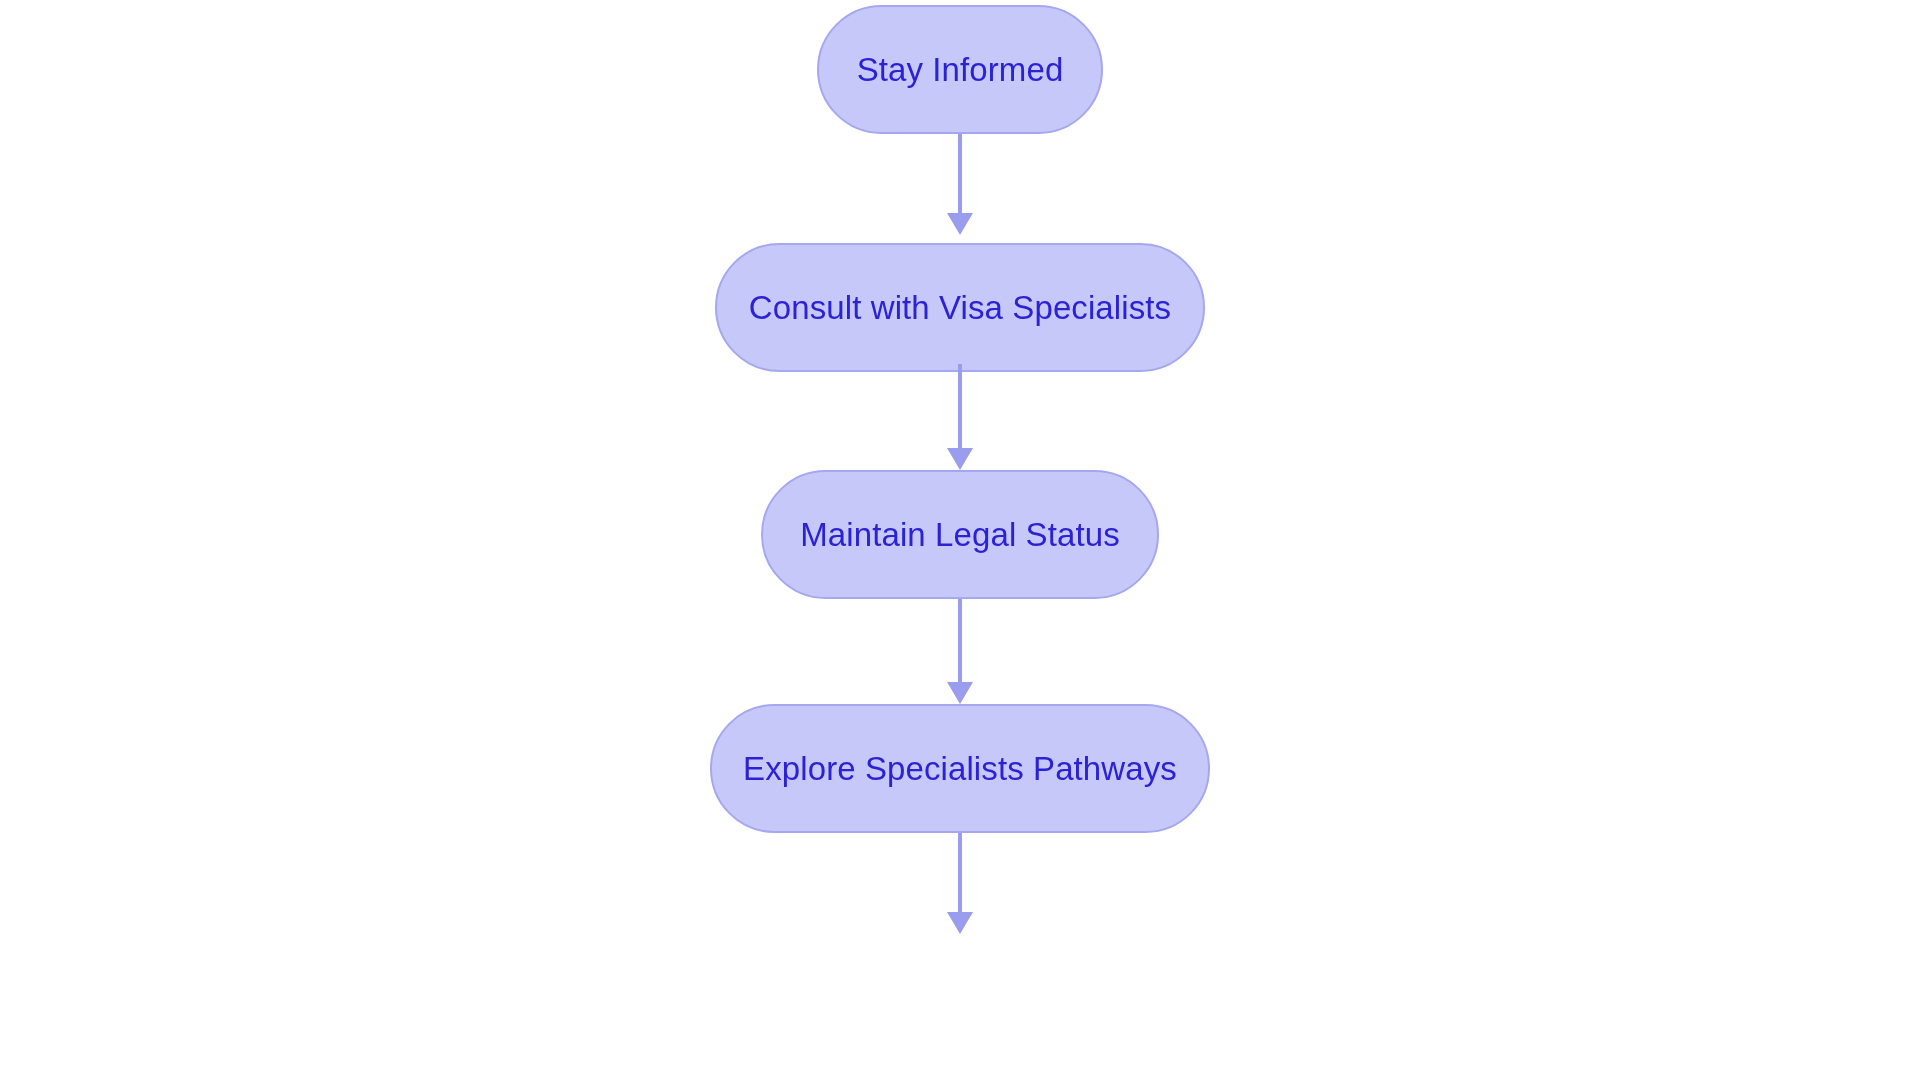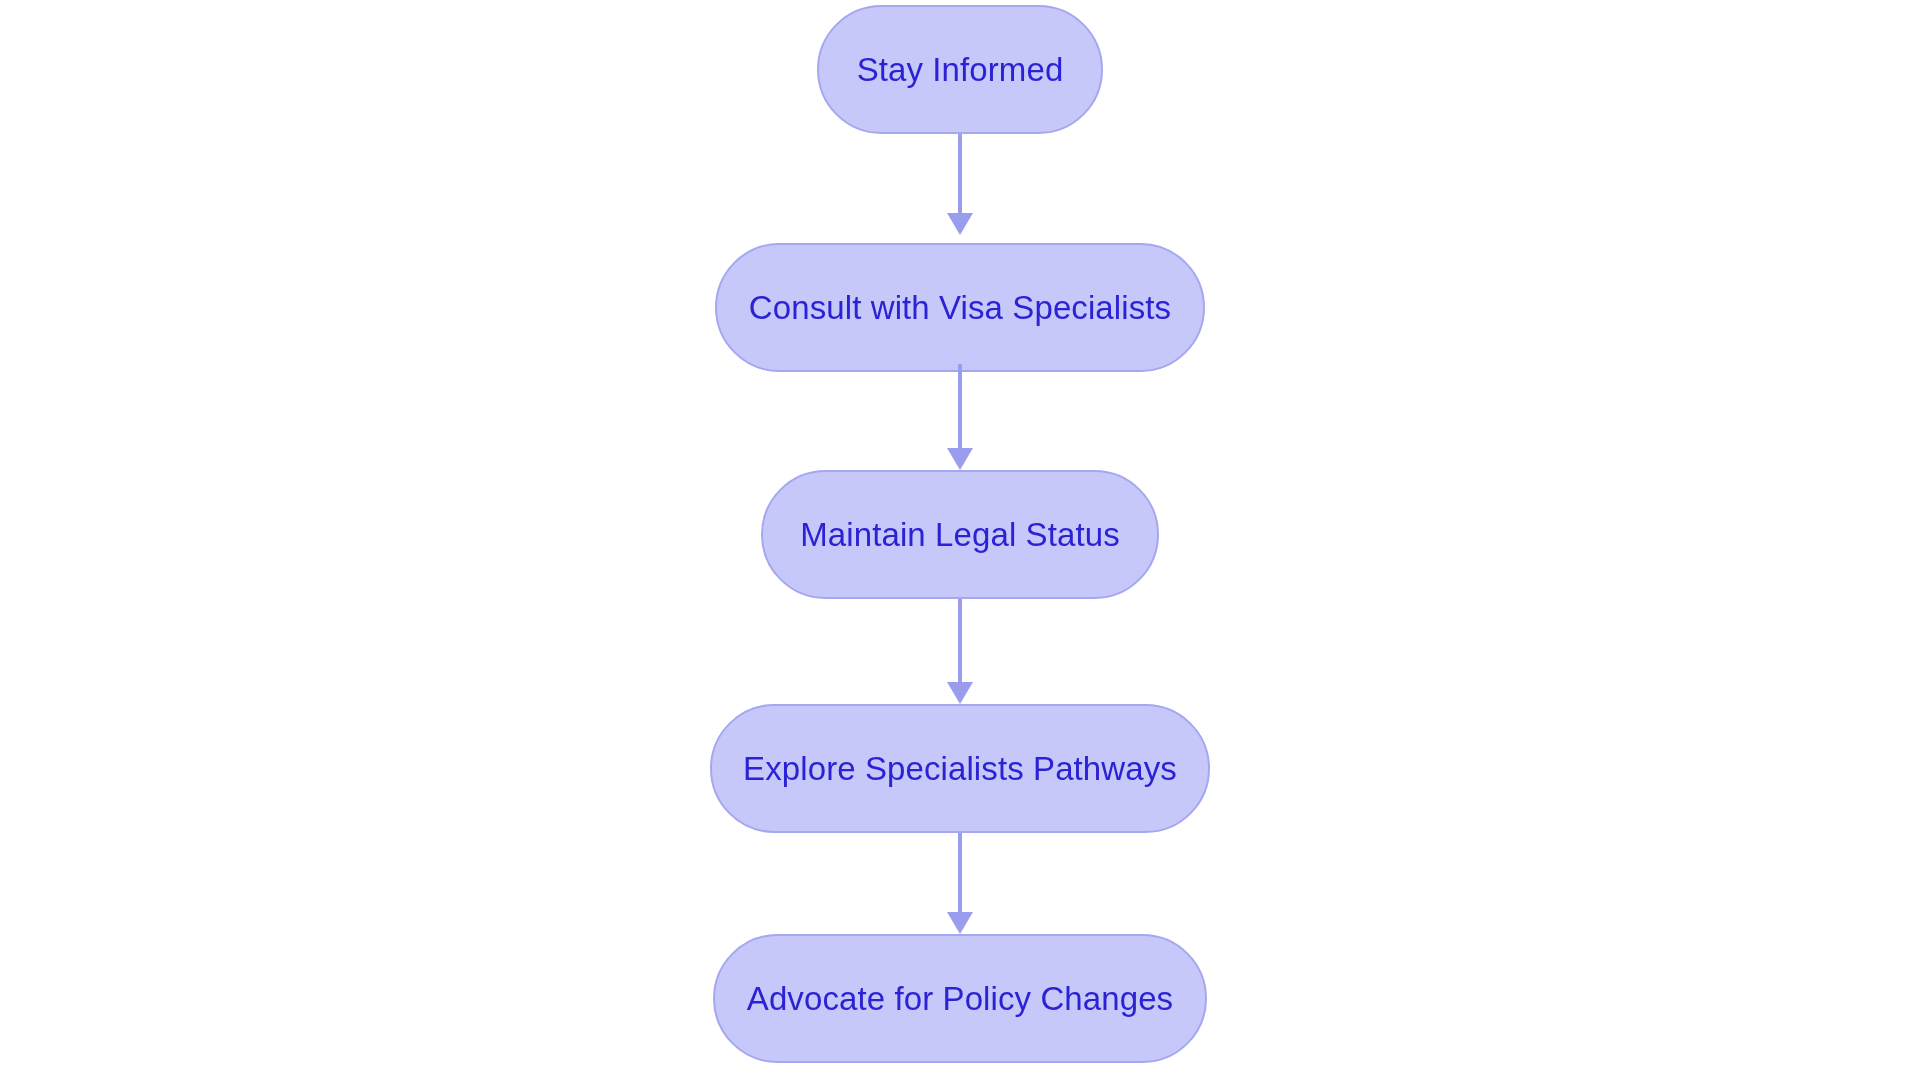--- a/index.html
+++ b/index.html
@@ -136,18 +136,15 @@
 
     <div class="flow-node node-3">
       <span class="node-label">Explore Specialists Pathways</span>
     </div>
 
     <div class="connector conn-3">
       <div class="stem"></div>
       <div class="head"></div>
     </div>
 
-    <div class="flow-node node-4">
-      <span class="node-label">Advocate for Policy Changes</span>
-    </div>
 
   </div>
 </div>
 
 </body></html>

